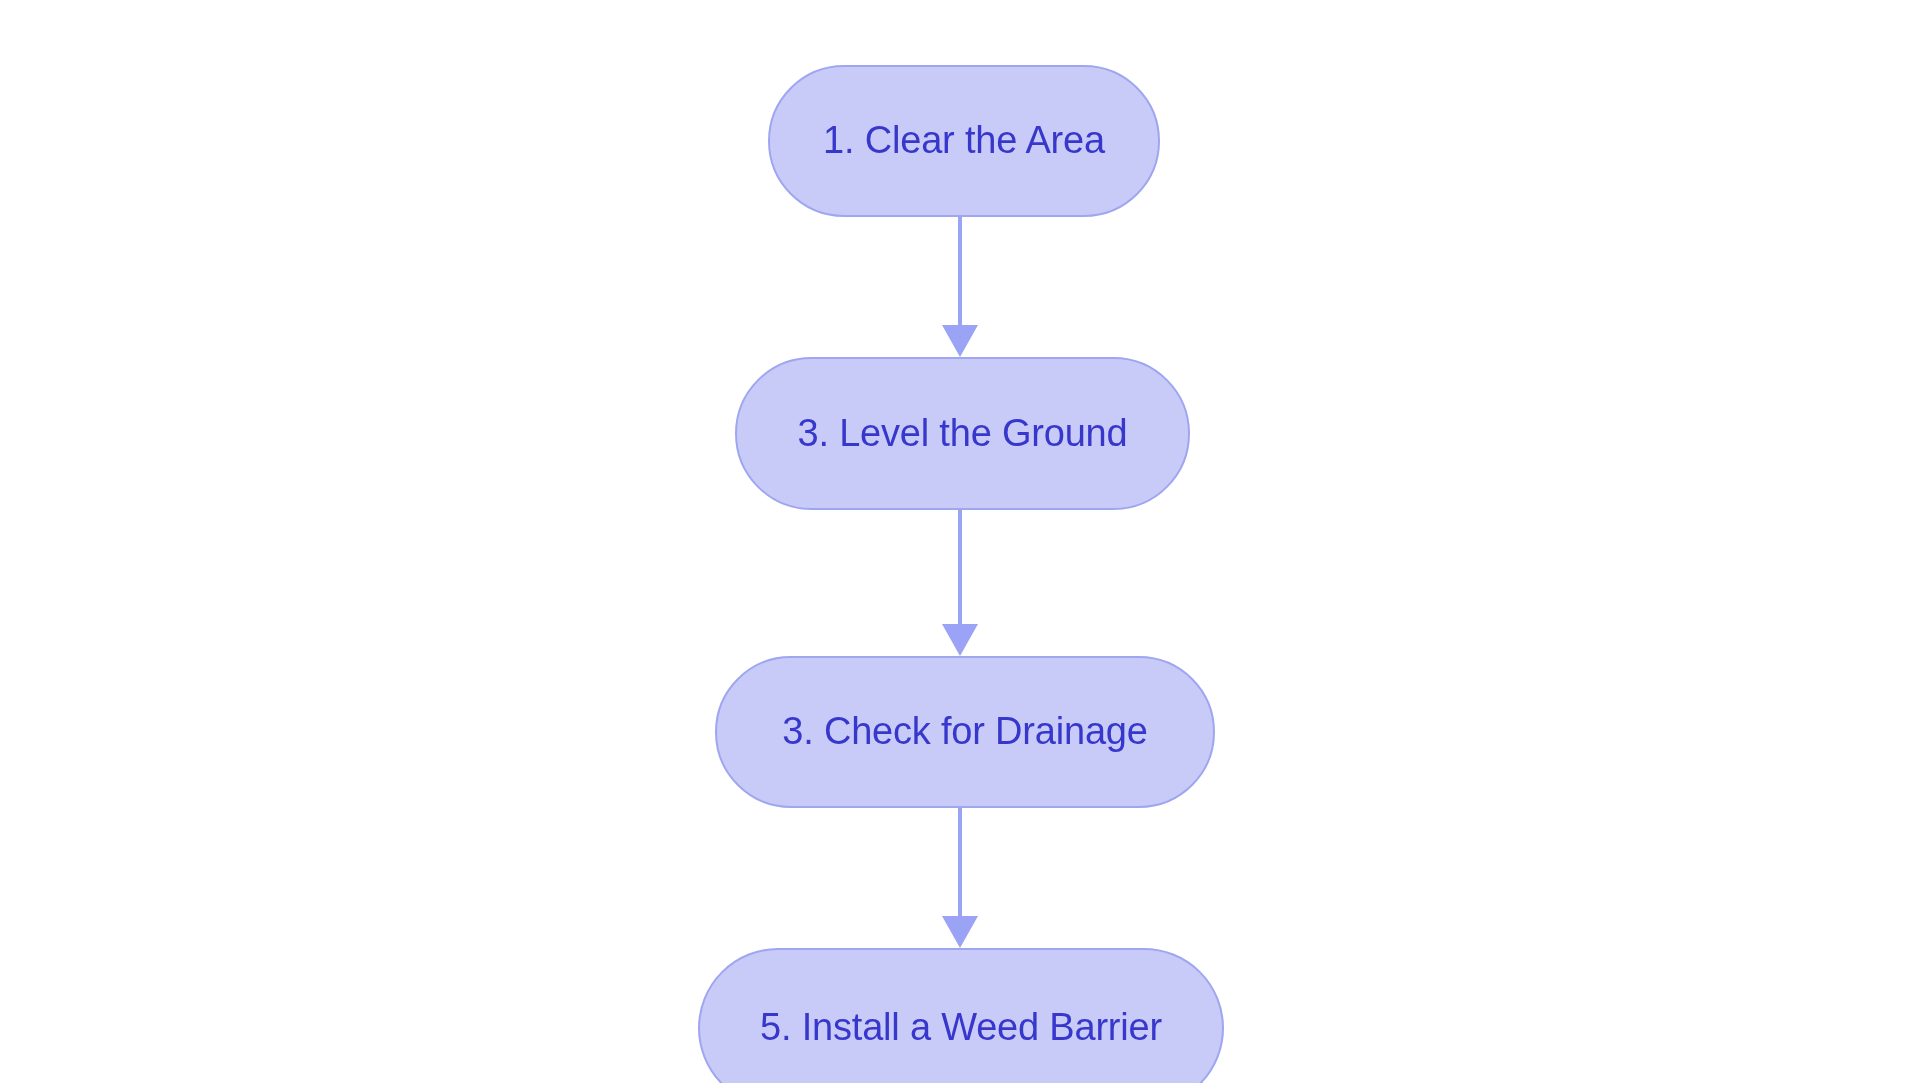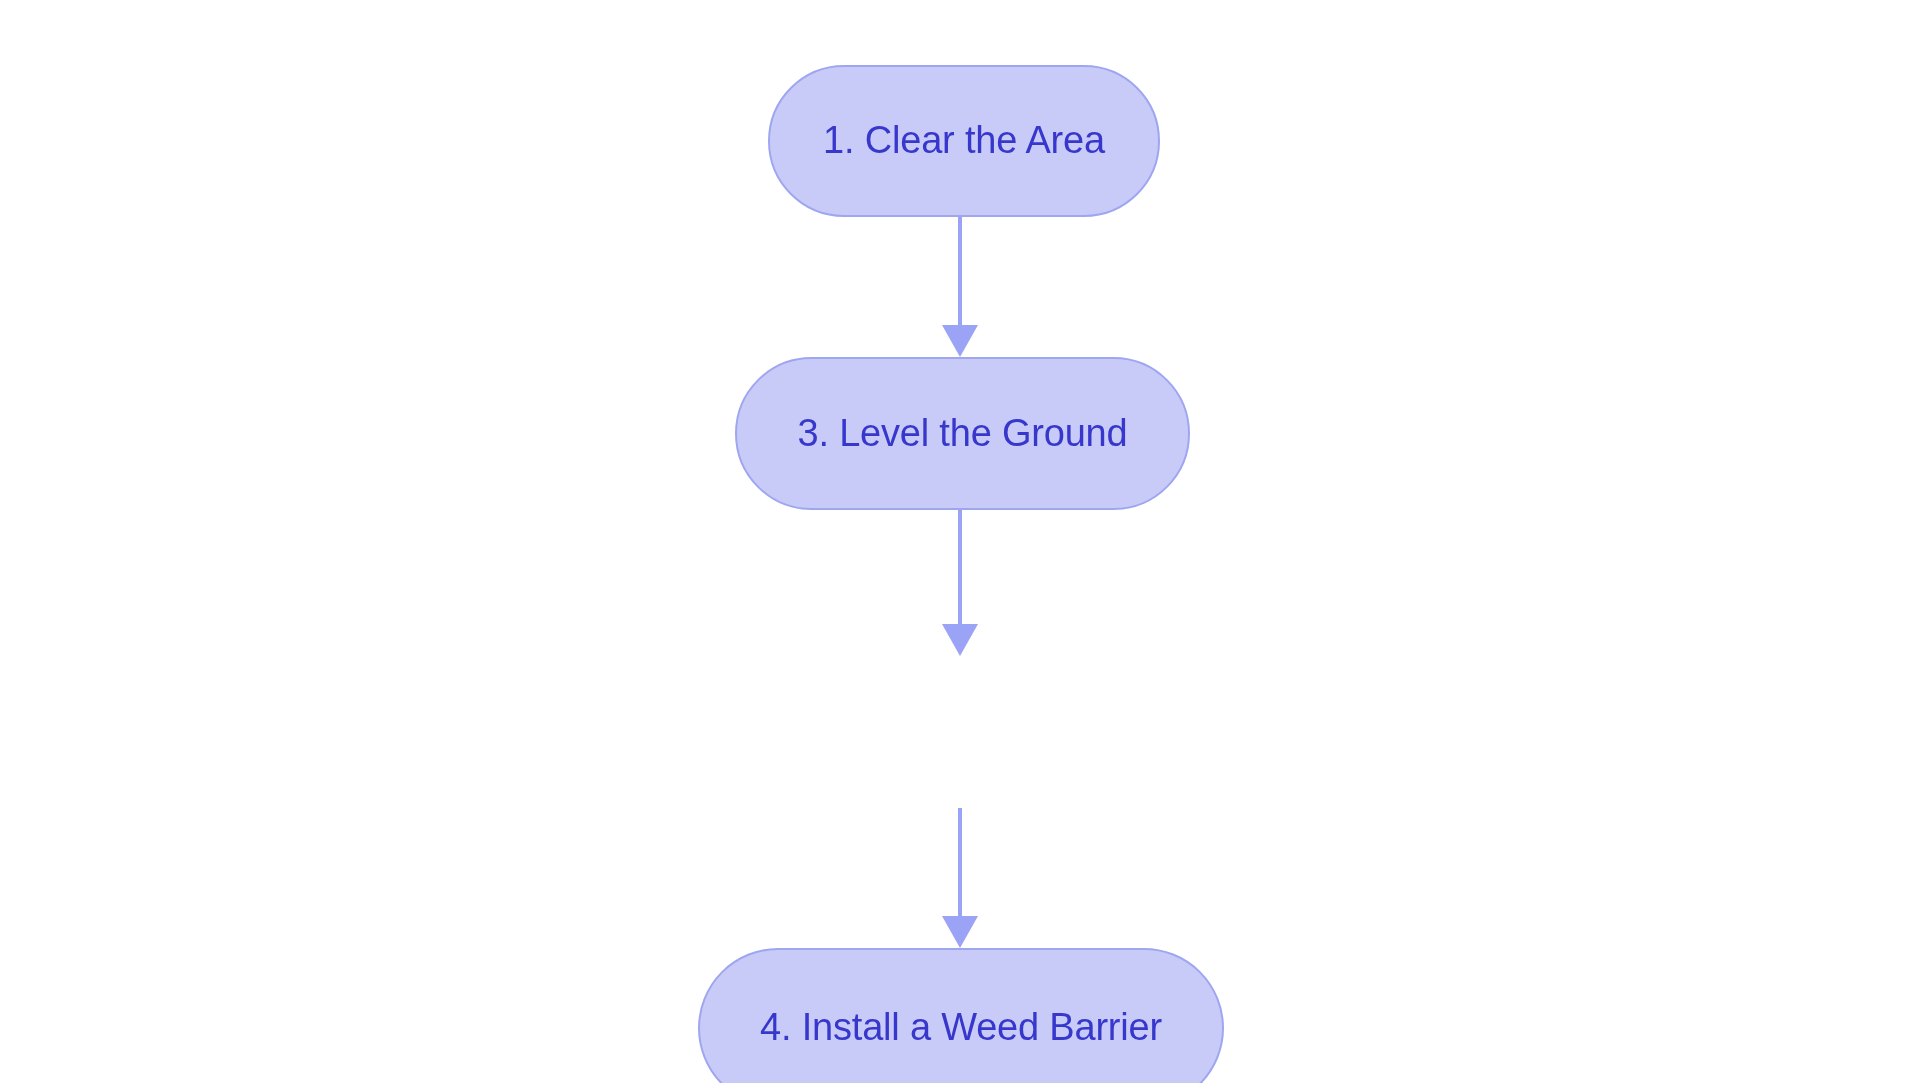--- a/index.html
+++ b/index.html
@@ -94,18 +94,21 @@
   </svg>
 
   <div class="flow-node" id="node-1">
     <span class="node-label">1. Clear the Area</span>
   </div>
 
   <div class="flow-node" id="node-2">
     <span class="node-label">3. Level the Ground</span>
   </div>
 
+  <div class="flow-node" id="node-3">
+    <span class="node-label">3. Check for Drainage</span>
+  </div>
 
   <div class="flow-node" id="node-4">
-    <span class="node-label">4. Install a Weed Barrier</span>
+    <span class="node-label">5. Install a Weed Barrier</span>
   </div>
 
 </div>
 
 </body></html>

